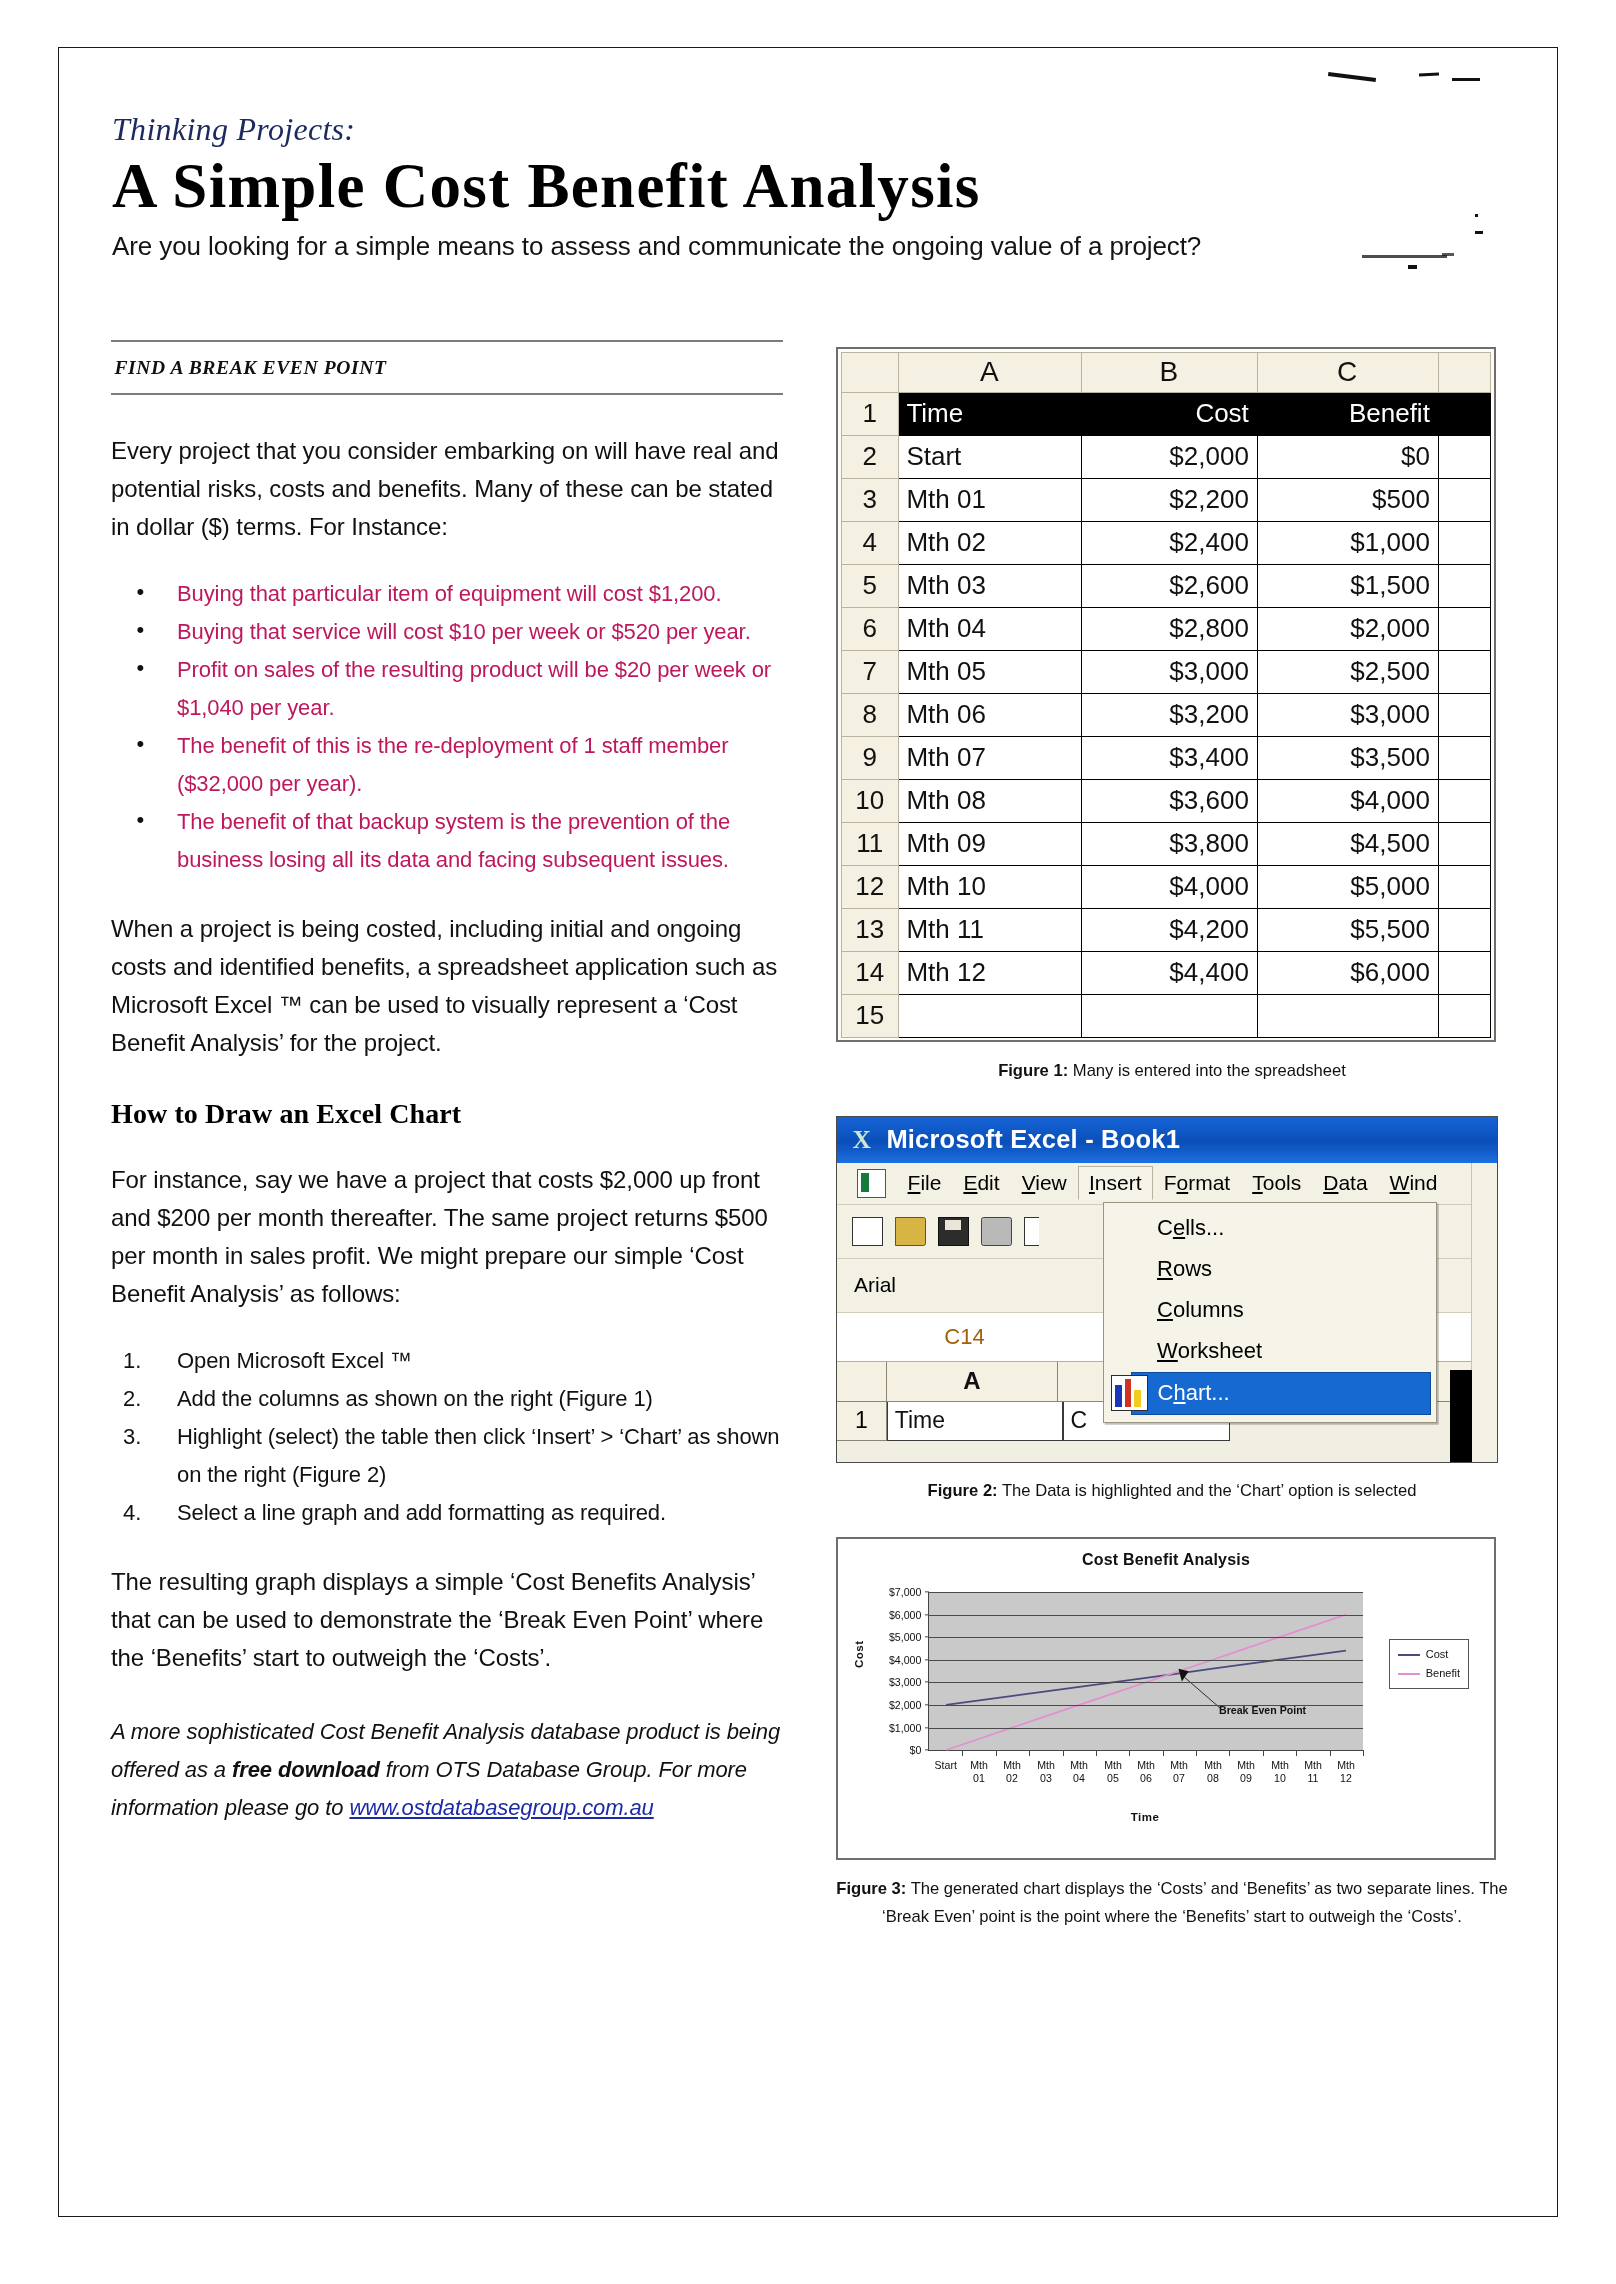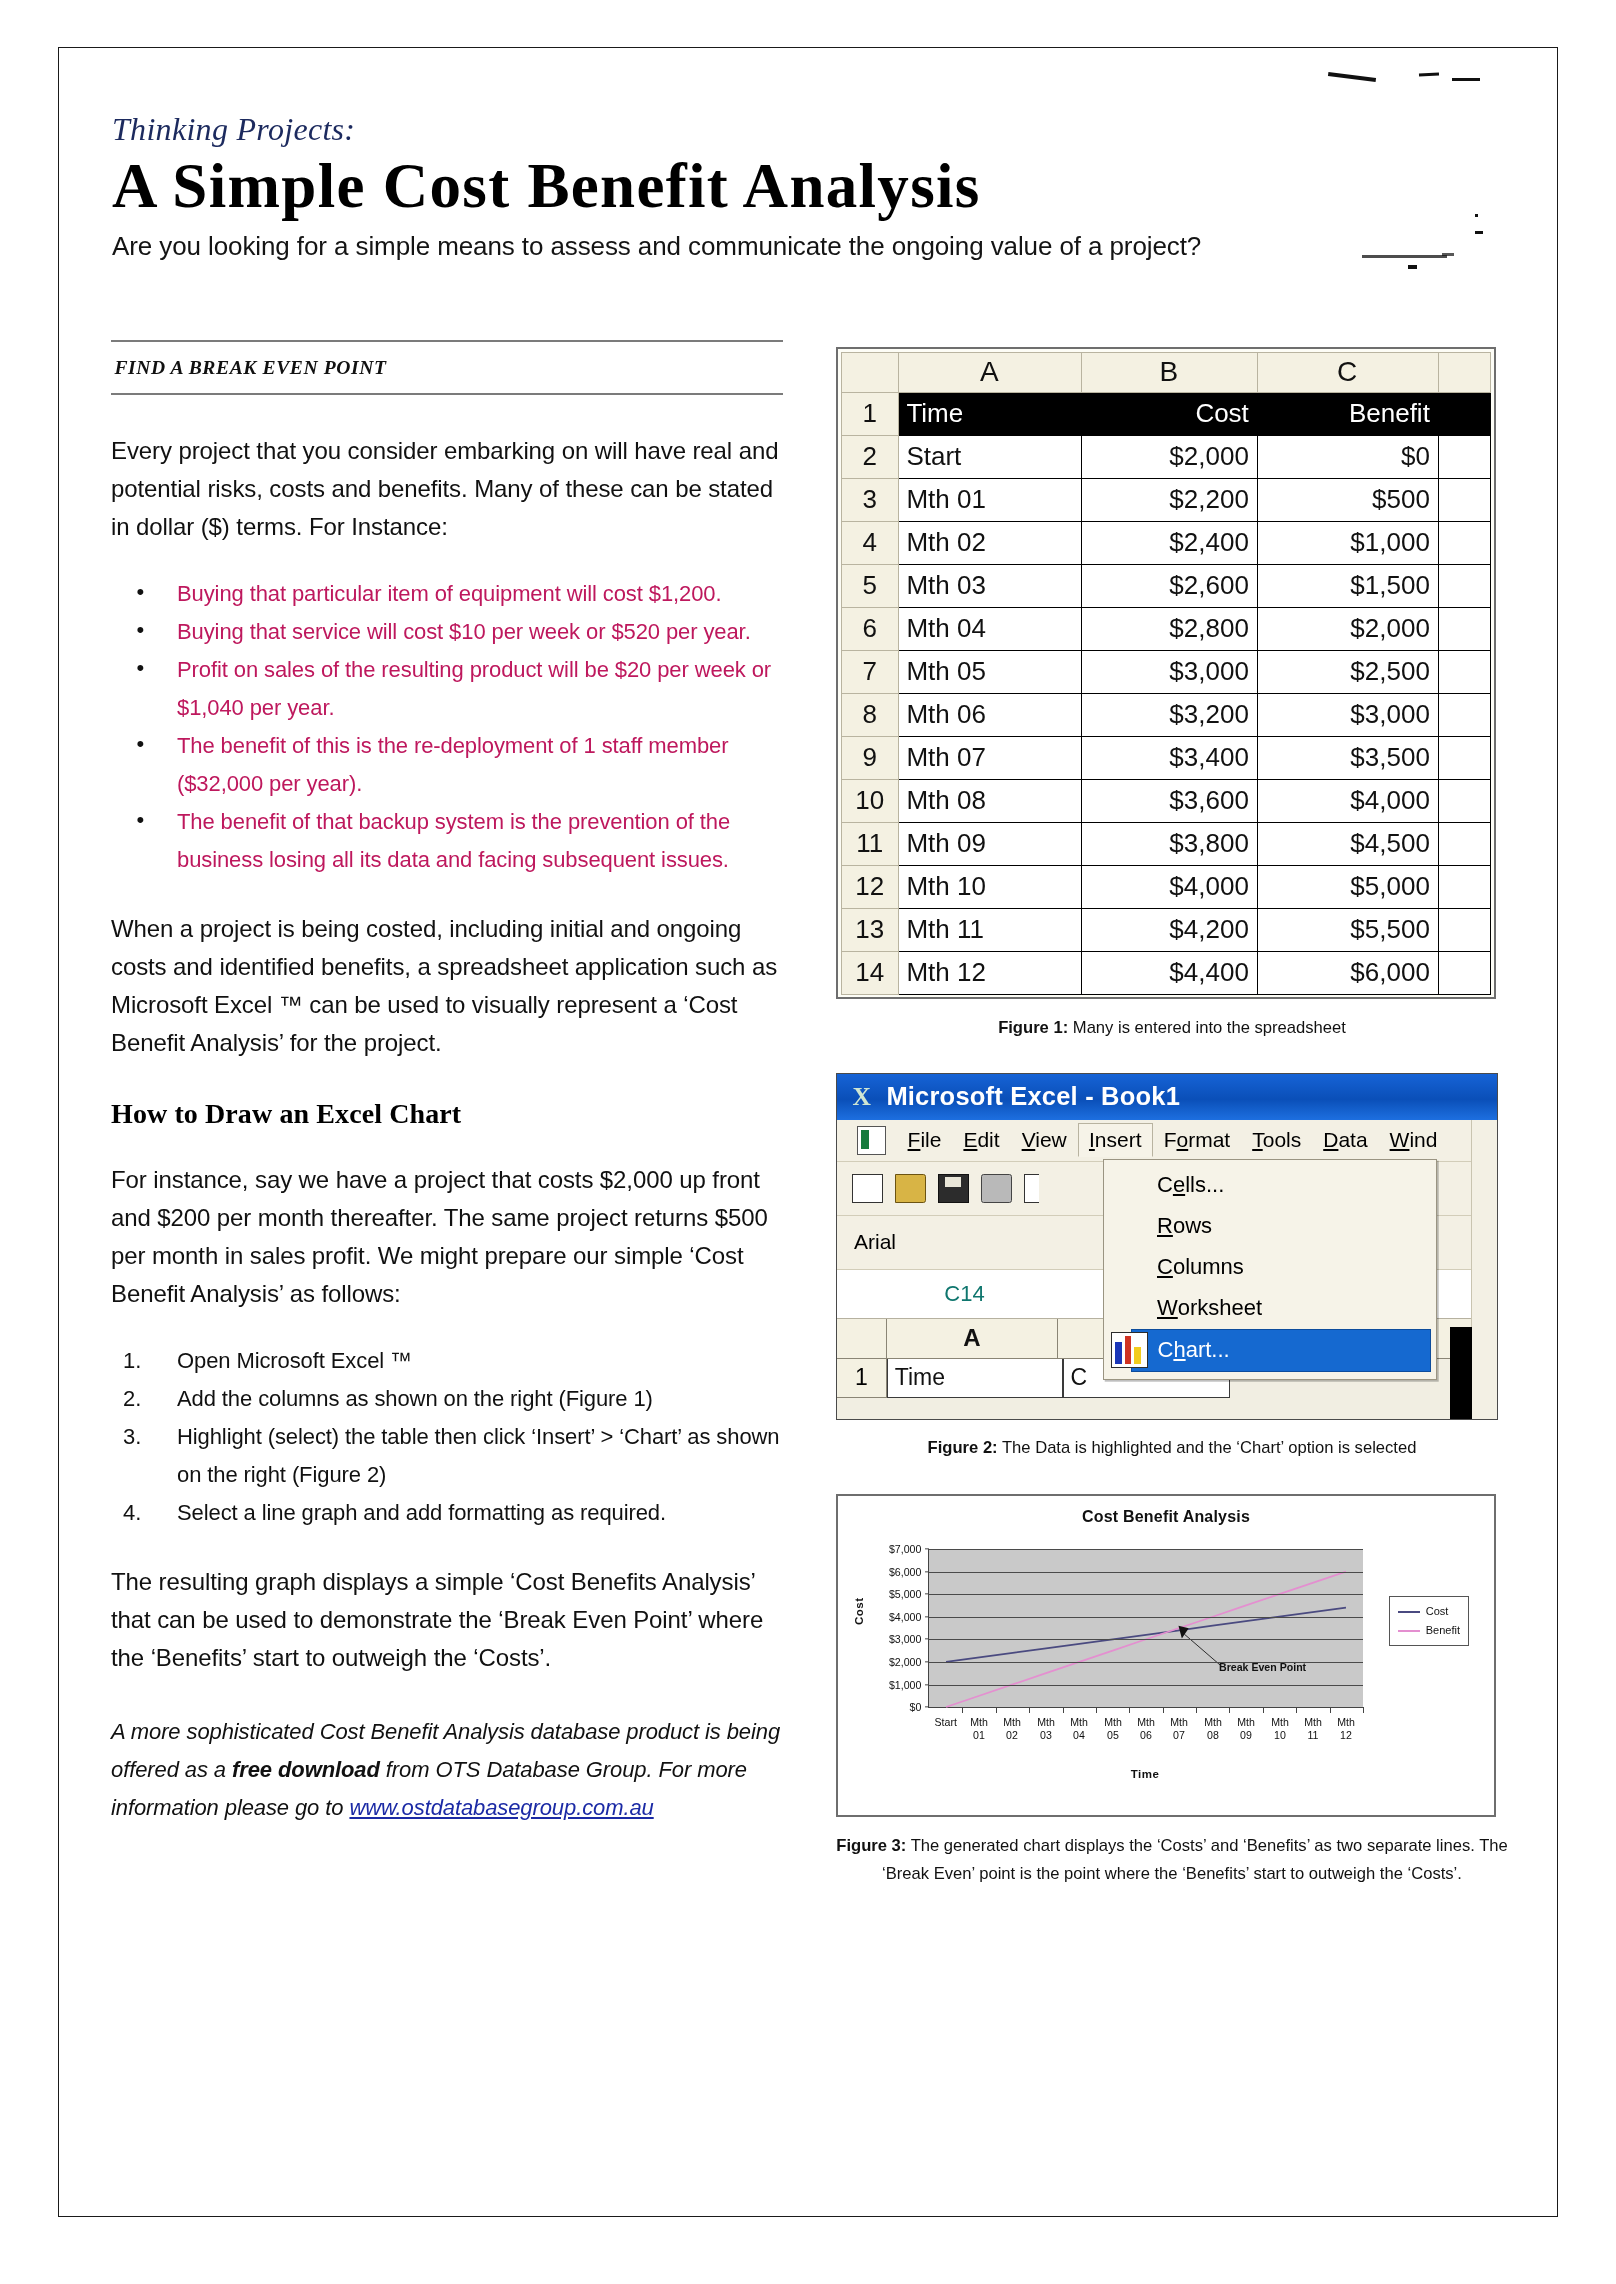--- a/index.html
+++ b/index.html
@@ -336,21 +336,21 @@
     height: 48px;
     background: #fff;
     border-bottom: 1.7px solid #b6b1a0;
     display: flex;
     align-items: center;
   }
   .xl-cellref {
     width: 255px;
     text-align: center;
     font-size: 22px;
-    color: #0f766e;
+    color: #a16207;
   }
   .xl-gridhdr {
     height: 39px;
     background: #f4f1e2;
     display: flex;
     border-bottom: 0.9px solid #8a8575;
   }
   .gh {
     border-right: 0.9px solid #8a8575;
     display: flex; align-items: center; justify-content: center;
@@ -728,20 +728,27 @@
             <td class="cell txt">Mth 11</td>
             <td class="cell num">$4,200</td>
             <td class="cell num">$5,500</td>
             <td class="cell blank"></td>
           </tr>
           <tr>
             <td class="rowhdr">14</td>
             <td class="cell txt">Mth 12</td>
             <td class="cell num">$4,400</td>
             <td class="cell num">$6,000</td>
+            <td class="cell blank"></td>
+          </tr>
+          <tr>
+            <td class="rowhdr">15</td>
+            <td class="cell txt"></td>
+            <td class="cell num"></td>
+            <td class="cell num"></td>
             <td class="cell blank"></td>
           </tr>
         </tbody>
     </table>
   </div>
   <p class="caption"><b>Figure 1:</b><span> Many is entered into the spreadsheet</span></p>
 
   <div style="margin-top:31px">
     <div class="xl-shot">
 

